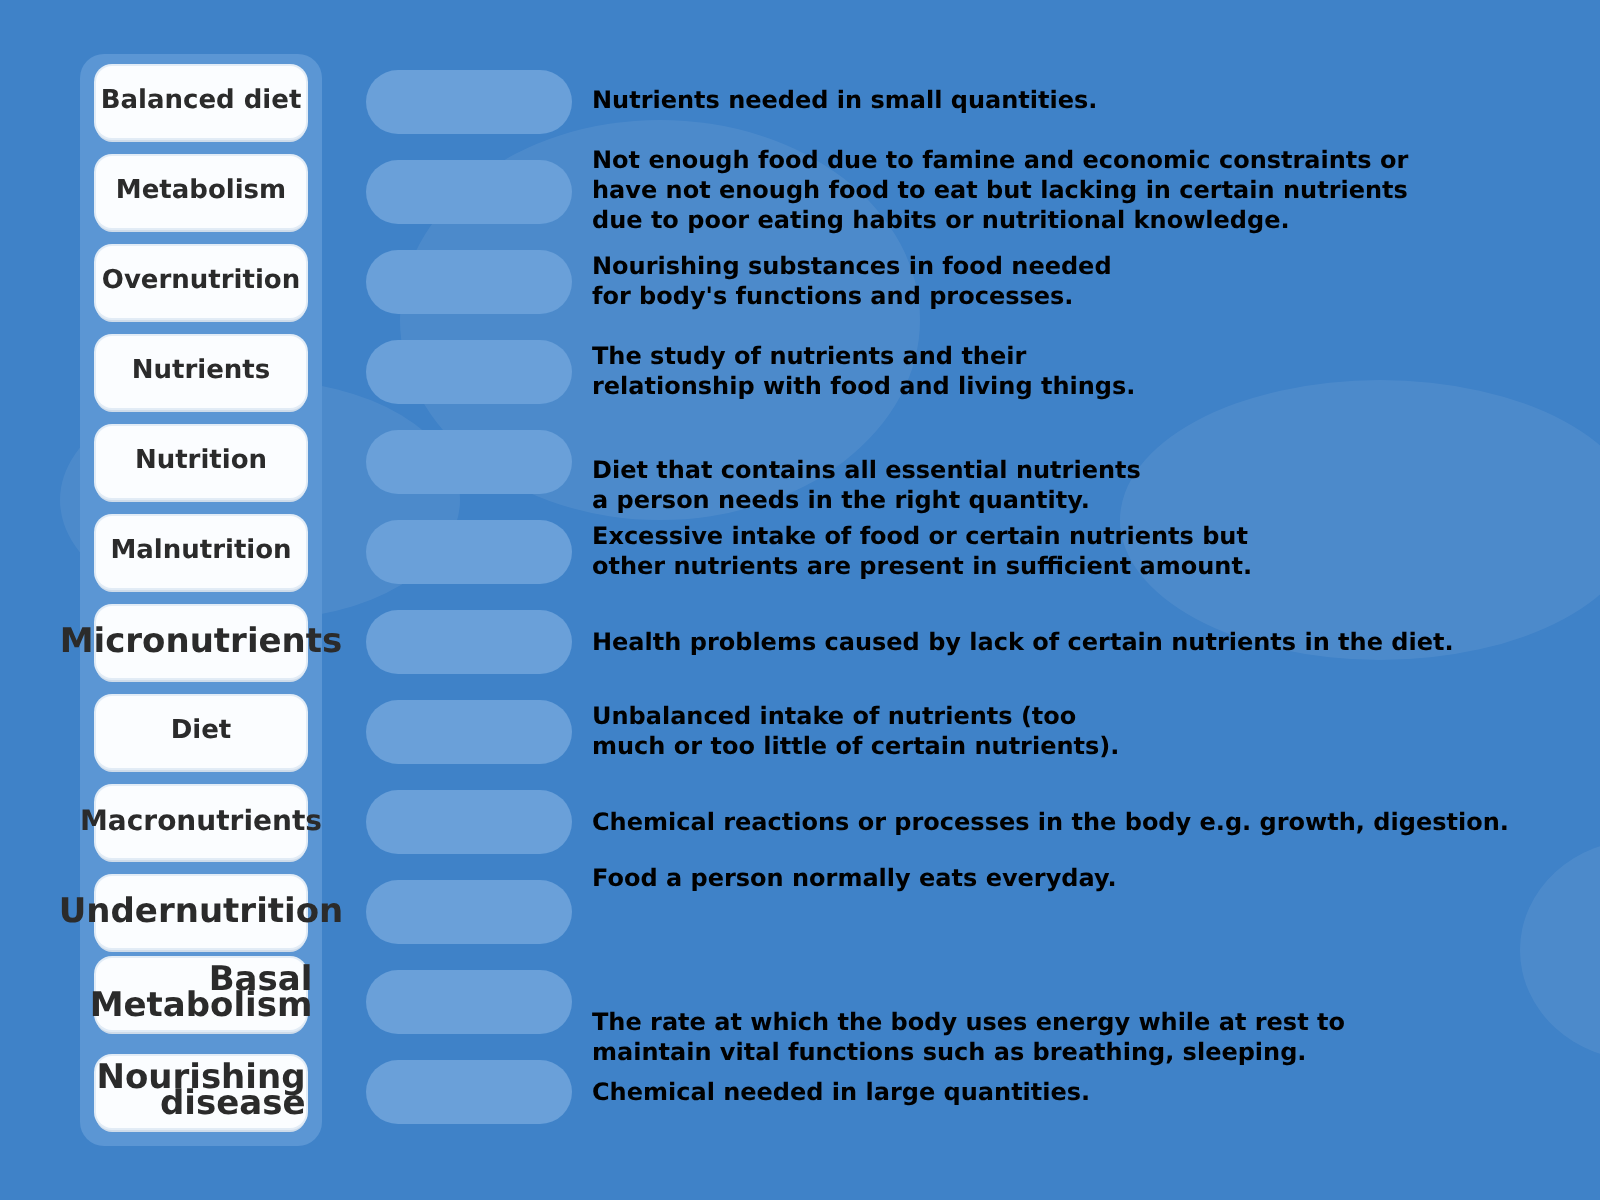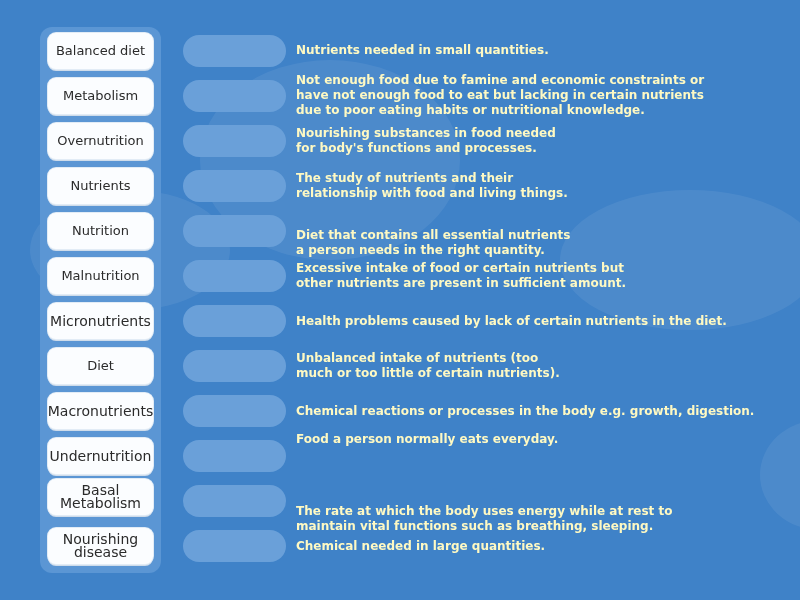--- a/index.html
+++ b/index.html
@@ -22,40 +22,40 @@
       border-radius: 12px;
     }
     .tile {
       position: absolute;
       left: 48px;
       width: 105px; height: 36px;
       background: #fbfdff;
       border-radius: 8px;
       box-shadow: 0 0 0 1px #e2ecf6, 0 2px 0 #cfdcea;
       display: flex; align-items: center; justify-content: center;
-      text-align: center;
+      text-align: right;
       color: #2b2b2b;
-      font-weight: normal;
+      font-weight: bold;
       font-size: 13px;
       line-height: 14px;
       cursor: grab;
     }
-    .tile.small { font-size: 14px; line-height: 13px; }
+    .tile.small { font-size: 17px; line-height: 13px; }
     .tile.xsmall { font-size: 14px; }
     .slot {
       position: absolute;
       left: 183px;
       width: 103px; height: 32px;
       background: #6aa0d9;
       border-radius: 16px;
     }
     .desc {
       position: absolute;
       left: 296px;
-      color: #fef9c3;
+      color: #000000;
       font-weight: bold;
       font-size: 12px;
       line-height: 15px;
       white-space: pre-line;
     }
   </style>
 </head>
 <body>
 
 <div class="bg-cloud" style="left:200px;top:60px;width:260px;height:200px;"></div>

